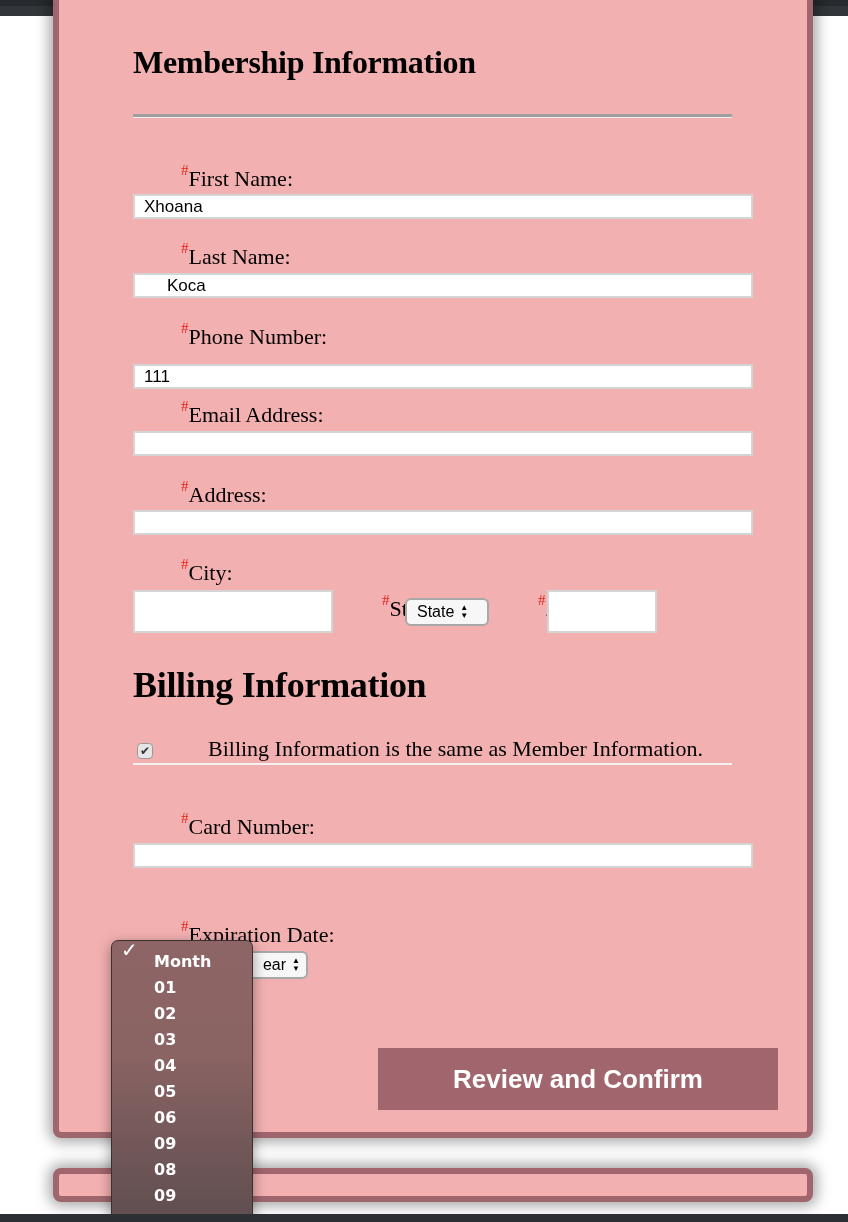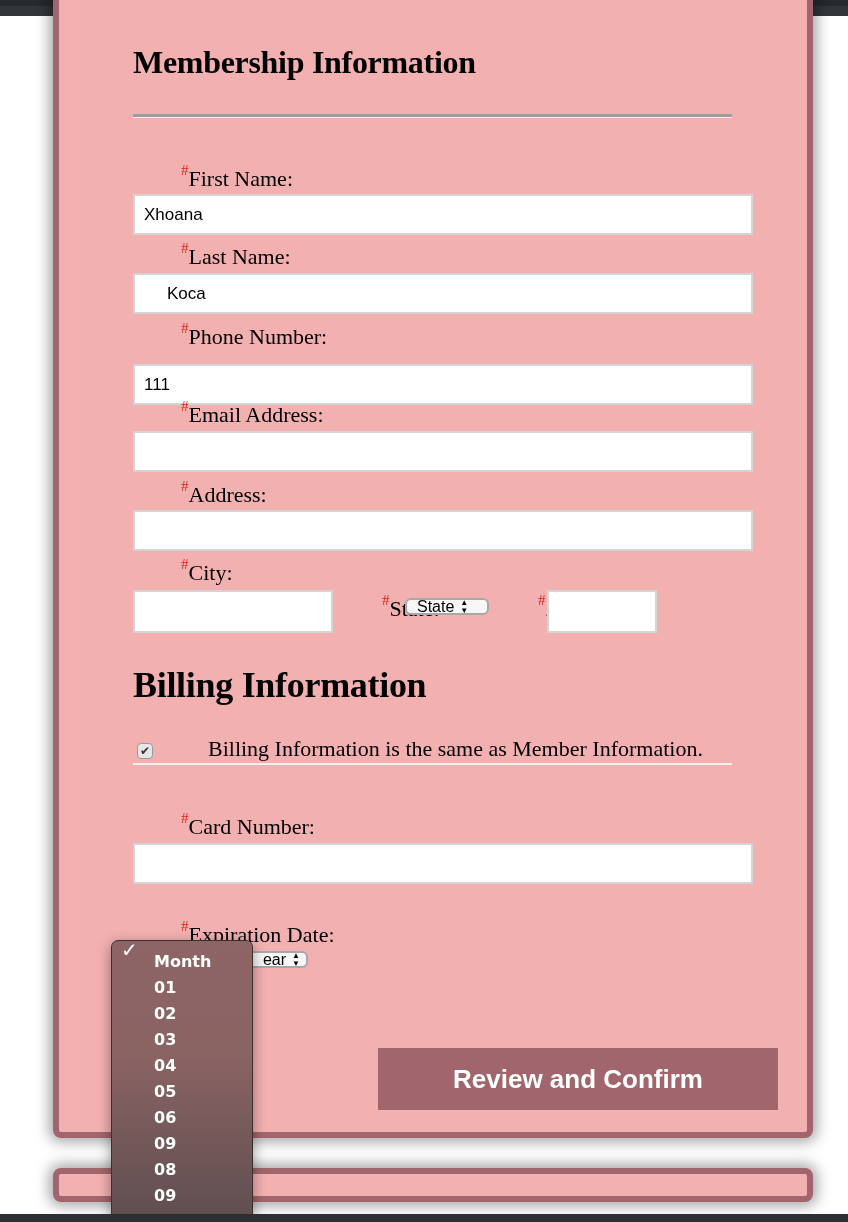--- a/index.html
+++ b/index.html
@@ -45,24 +45,24 @@
     }
     .req {
       color: #e2231a; font-size: 15px; vertical-align: top; position: relative; top: -4px;
     }
     .inp {
       position: absolute; background: #fff;
       border: 2px solid #d4d4d4;
       font-family: "Liberation Sans", sans-serif; font-size: 17px; color: #000;
       padding: 0 9px; outline: none;
     }
-    .inp.wide { left: 133px; width: 620px; height: 41px; }
+    .inp.wide { left: 133px; width: 620px; height: 25px; }
 
     .sel {
-      position: absolute; height: 17px; background: #f7f7f7;
+      position: absolute; height: 28px; background: #f7f7f7;
       border: 2px solid #a8a8a8; border-radius: 6px;
       font-family: "Liberation Sans", sans-serif; font-size: 16px; color: #000;
       display: flex; align-items: center; padding: 0 6px 0 10px; gap: 6px;
     }
     .arrows { display: inline-flex; flex-direction: column; font-size: 8px; line-height: 8px; }
 
     .h2 {
       position: absolute; left: 133px; top: 664px;
       font-size: 36px; font-weight: bold; color: #000; margin: 0;
       font-family: "Liberation Serif", serif; letter-spacing: -0.3px;

